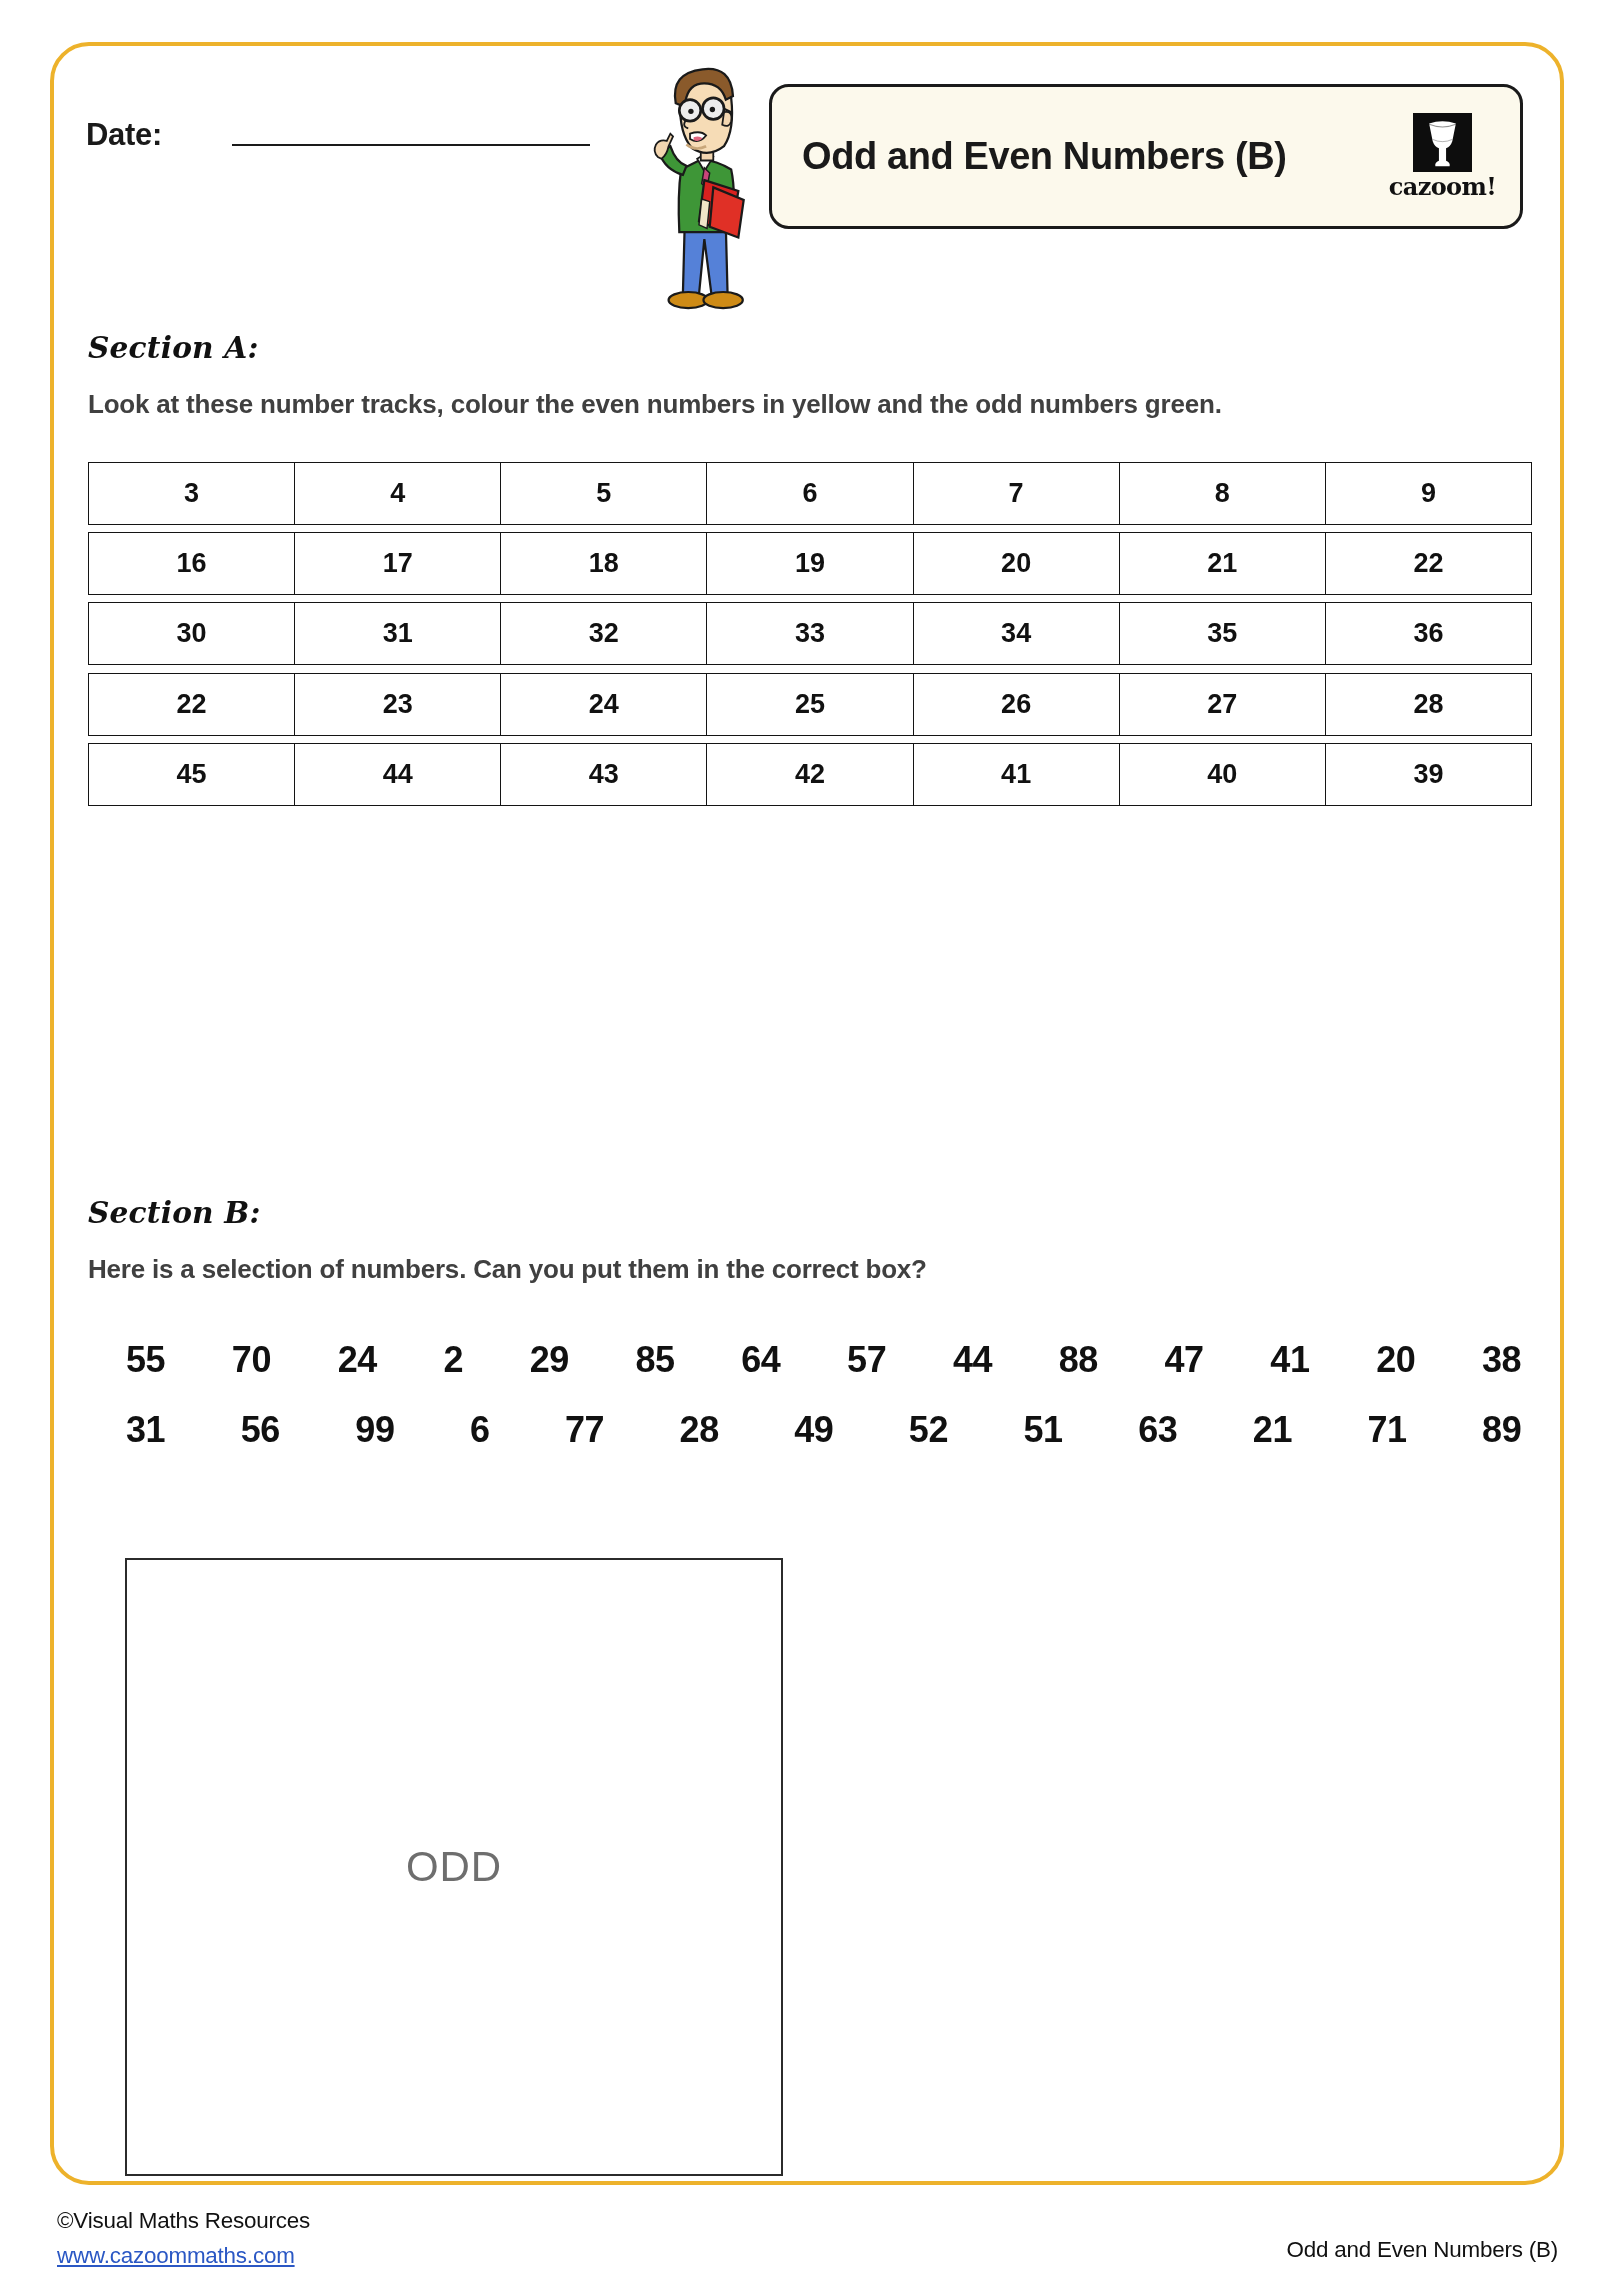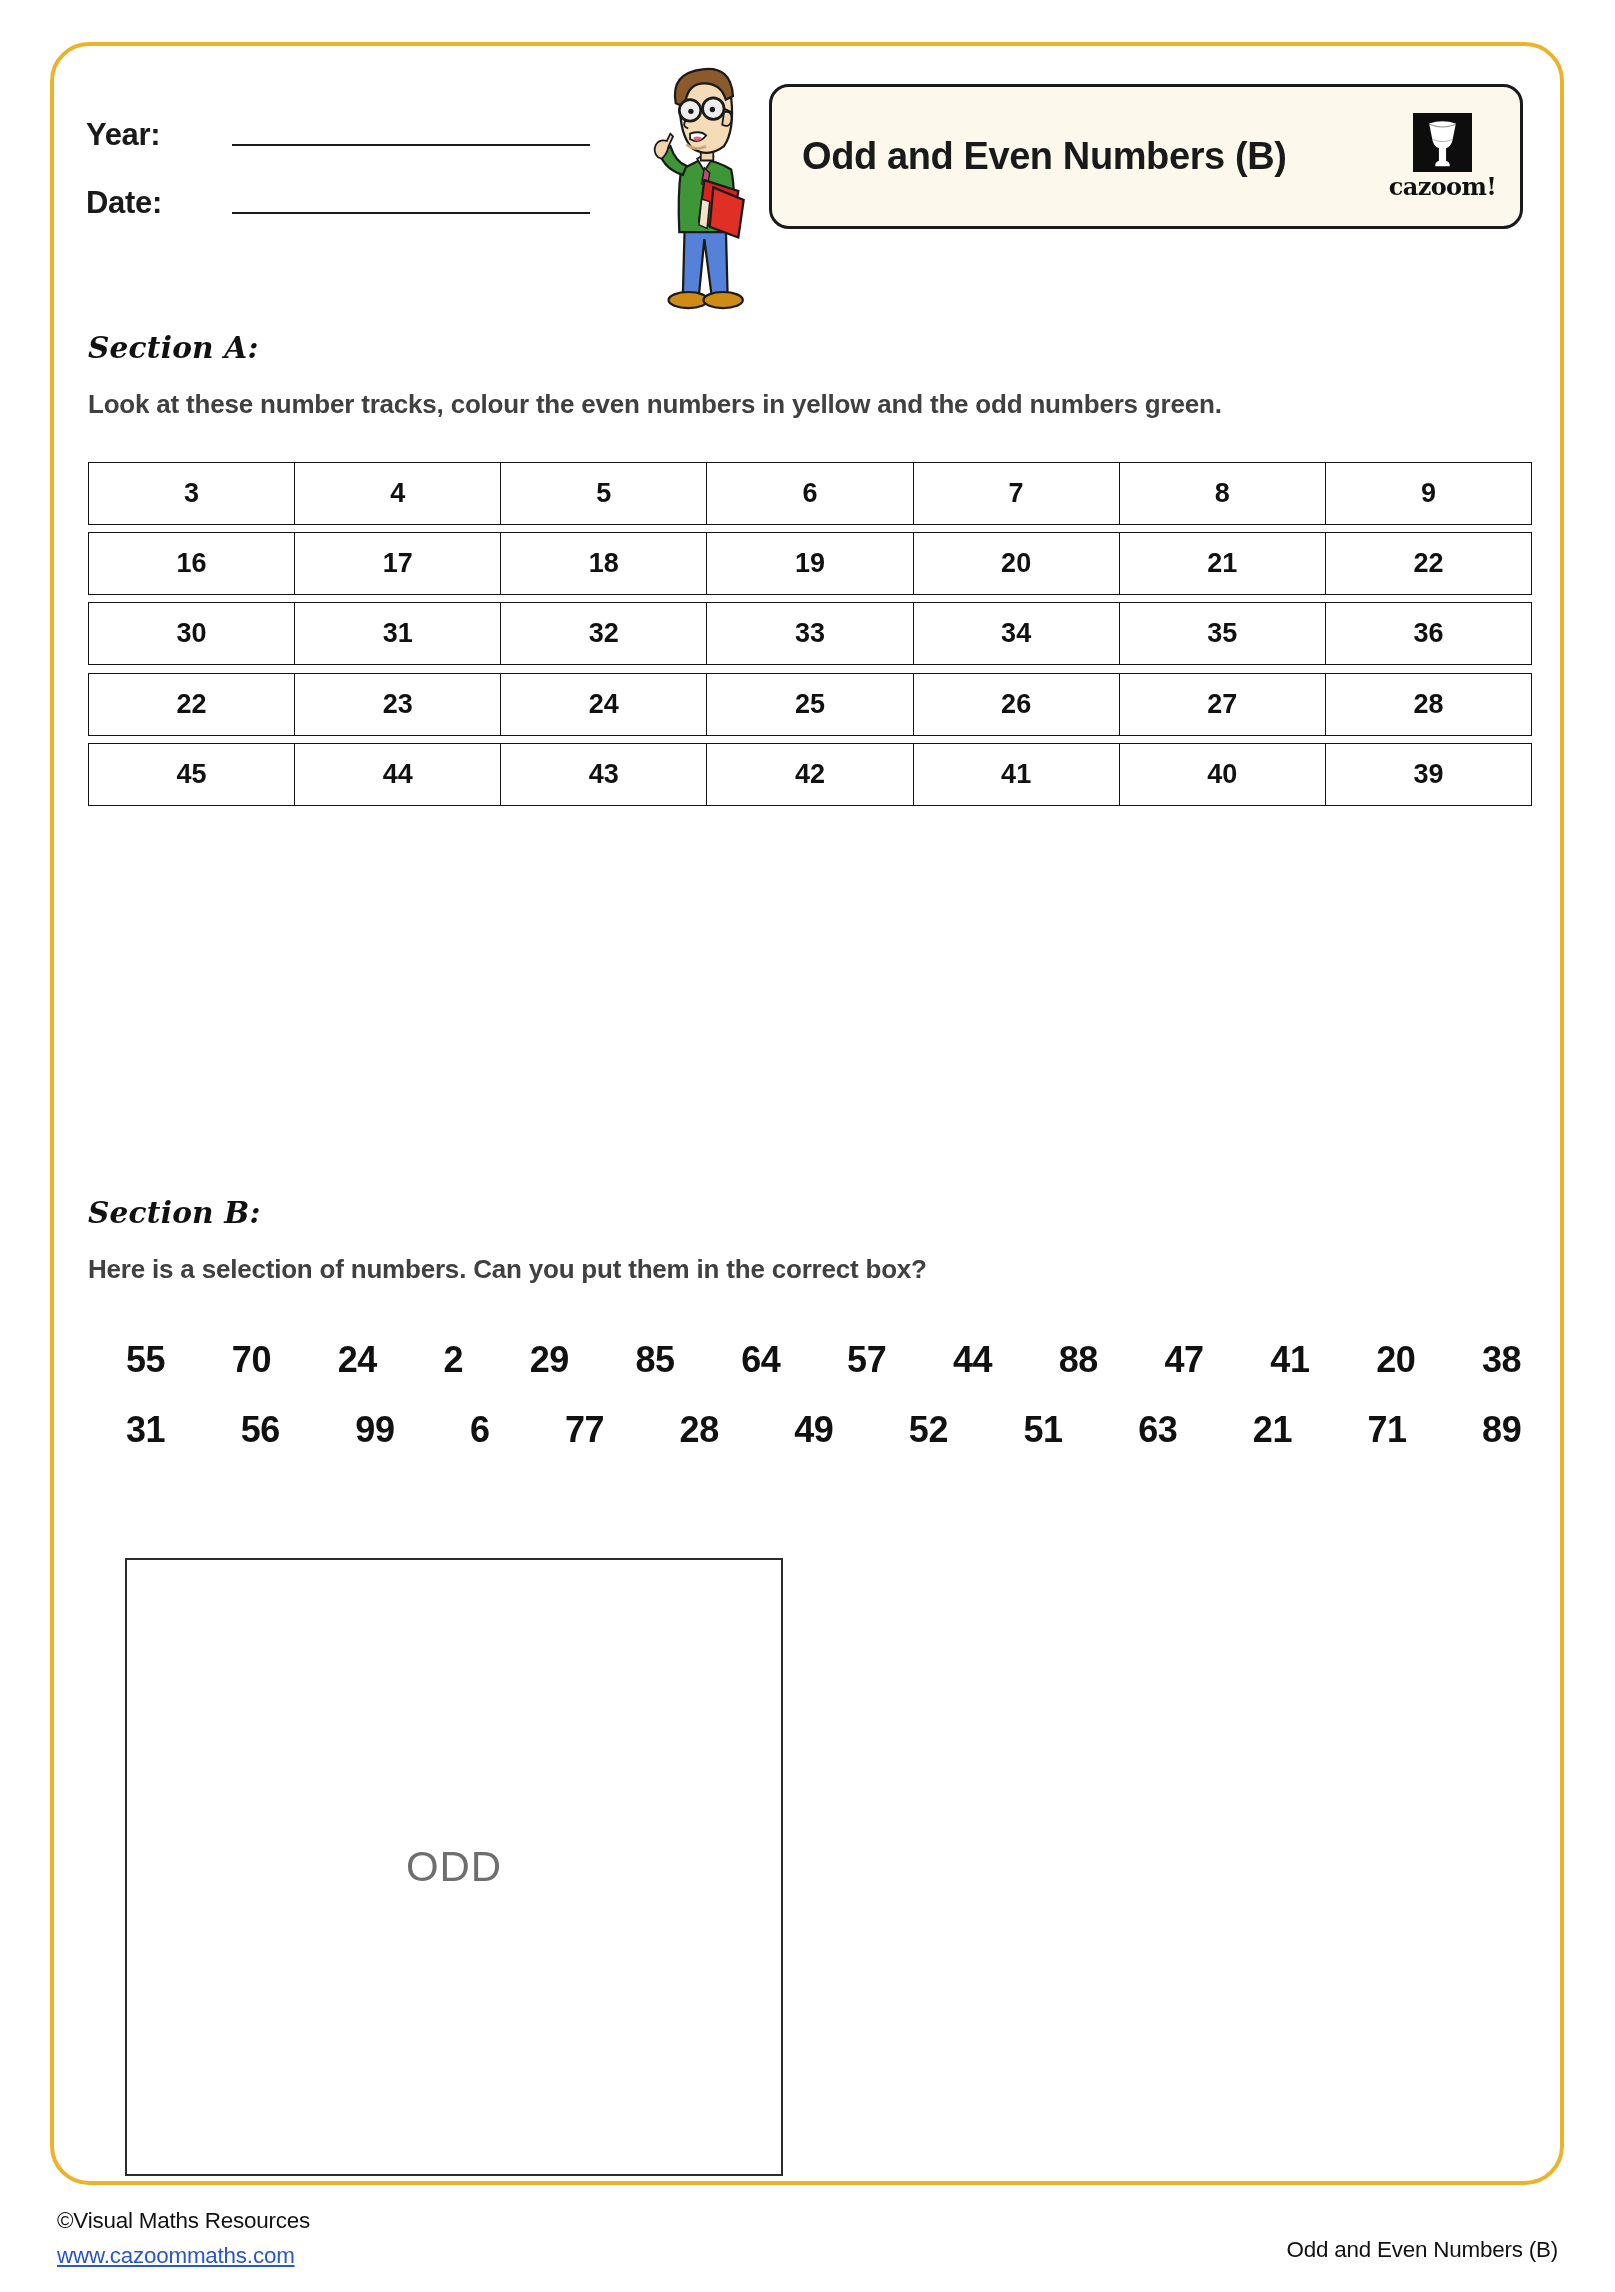--- a/index.html
+++ b/index.html
@@ -251,24 +251,20 @@
   }
 </style>
 </head>
 <body>
 
 <div class="page-frame"></div>
 
 <div class="header">
 
   <div class="namefields">
-    <div class="field-row">
-      <div class="field-label">Year:</div>
-      <div class="field-line"></div>
-    </div>
     <div class="field-row">
       <div class="field-label">Date:</div>
       <div class="field-line"></div>
     </div>
   </div>
 
   <svg class="teacher" viewBox="0 0 180 300" xmlns="http://www.w3.org/2000/svg">
 
     <path d="M60 185 L58 262 L76 262 L82 200 L90 262 L108 262 L106 185 Z" fill="#5581D8" stroke="#1a1a1a" stroke-width="2.5"></path>
 

